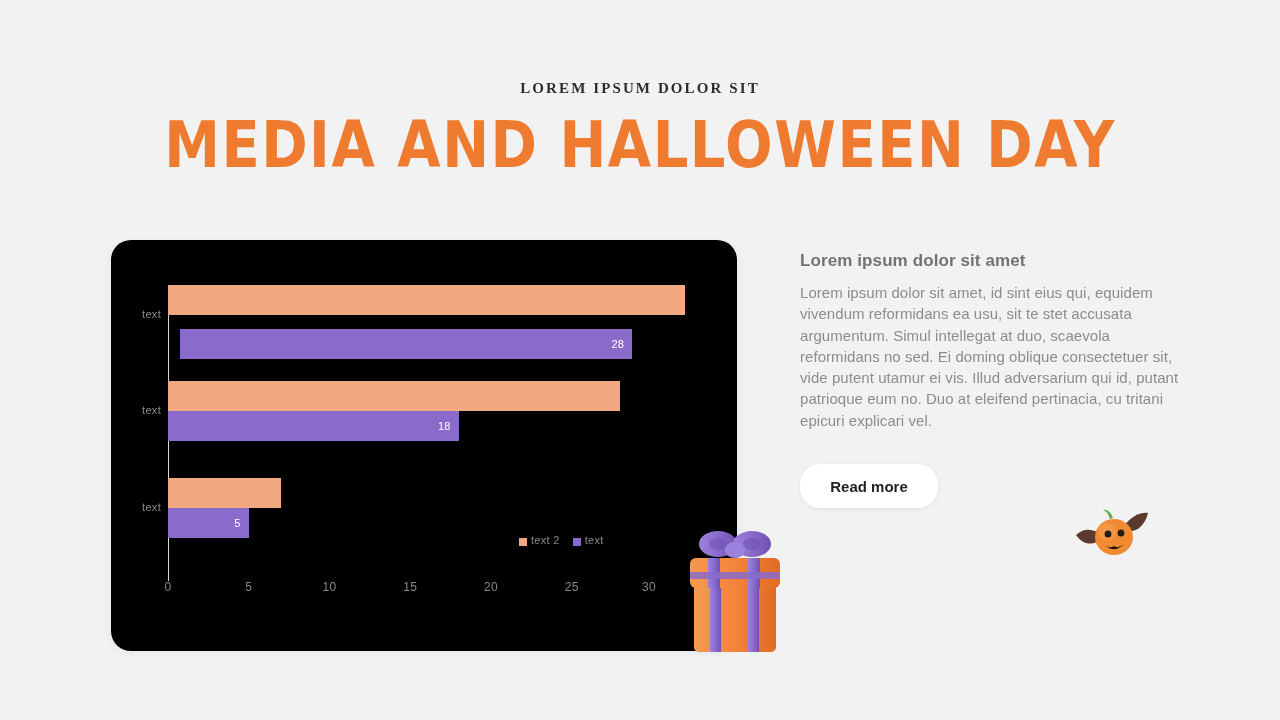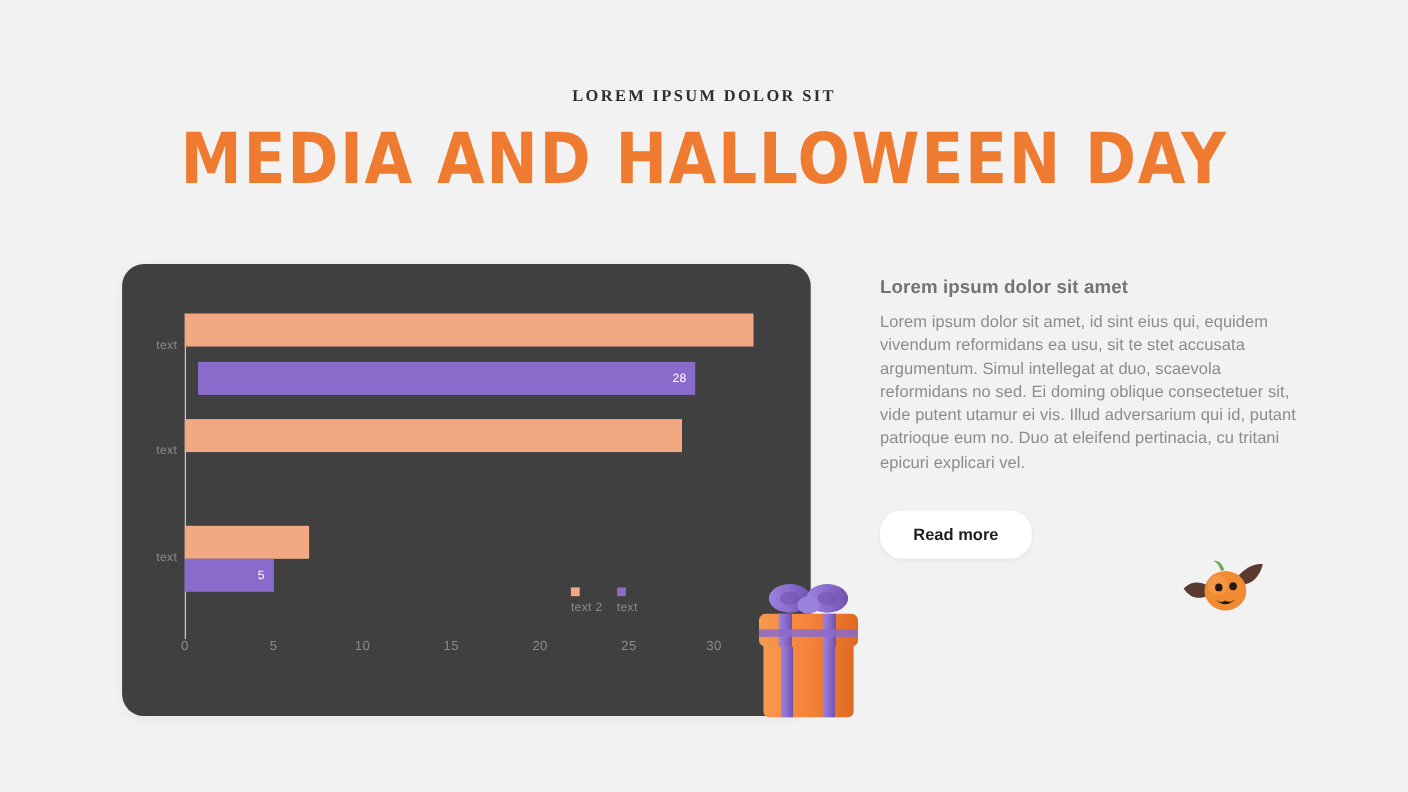--- a/index.html
+++ b/index.html
@@ -25,21 +25,21 @@
     font-family:"DejaVu Sans","Liberation Sans", sans-serif;
     font-size:56px; font-weight:700; letter-spacing:1.5px;
     color:#ee7b30; text-transform:uppercase;
     transform:scaleY(1.14); transform-origin:center top;
   }
 
   
   .card {
     position:absolute; left:111px; top:240px;
     width:626px; height:411px;
-    background:#404040; border-radius:20px;
+    background:#000000; border-radius:20px;
     box-shadow:0 2px 10px rgba(0,0,0,.05);
   }
   .chart { position:absolute; left:0; top:0; width:626px; height:411px; }
 
   .axis-line {
     position:absolute; left:57px; top:45px;
     width:1px; height:296px; background:#d9d9d9;
   }
   .cat-label {
     position:absolute; right:0; width:40px; text-align:right;
@@ -59,21 +59,21 @@
 
   .xtick {
     position:absolute; top:340px; width:40px; text-align:center;
     font-size:12px; color:#8a8a8a; letter-spacing:.3px;
   }
 
   .legend {
     position:absolute; left:408px; top:294px;
     display:flex; align-items:center; gap:13px;
   }
-  .legend-item { display:flex; align-items:flex-start; gap:4px;flex-direction:column; }
+  .legend-item { display:flex; align-items:flex-end; gap:4px; }
   .legend-swatch { width:8px; height:8px; display:inline-block; }
   .legend-text { font-size:11px; color:#8a8a8a; letter-spacing:.3px; }
 
   
   .rc-title {
     position:absolute; left:800px; top:251px;
     font-size:17px; font-weight:700; color:#737373; letter-spacing:.1px;
   }
   .rc-body {
     position:absolute; left:800px; top:282px; width:392px;
@@ -107,20 +107,23 @@
           <div class="cat-label">text</div>
         </div>
         <div class="bar s1" style="top: 45px; width: 516.848px; background: rgb(242, 168, 128);"></div>
         <div class="bar s2" style="top: 89px; width: 452.242px; background: rgb(138, 107, 204); margin-left: 12px;">
           <span class="bar-label" style="color: rgb(255, 255, 255);">28</span>
         </div>
         <div class="cat-wrap" style="top: 164px;">
           <div class="cat-label">text</div>
         </div>
         <div class="bar s1" style="top: 141px; width: 452.242px; background: rgb(242, 168, 128);"></div>
+        <div class="bar s2" style="top: 171px; width: 290.727px; background: rgb(138, 107, 204);">
+          <span class="bar-label" style="color: rgb(255, 255, 255);">18</span>
+        </div>
         <div class="cat-wrap" style="top: 261px;">
           <div class="cat-label">text</div>
         </div>
         <div class="bar s1" style="top: 238px; width: 113.061px; background: rgb(242, 168, 128);"></div>
         <div class="bar s2" style="top: 268px; width: 80.7576px; background: rgb(138, 107, 204);">
           <span class="bar-label" style="color: rgb(255, 255, 255);">5</span>
         </div>
         <div class="xtick" style="left: 37px; color: rgb(138, 138, 138);">0</div>
         <div class="xtick" style="left: 117.758px; color: rgb(138, 138, 138);">5</div>
         <div class="xtick" style="left: 198.515px; color: rgb(138, 138, 138);">10</div>

